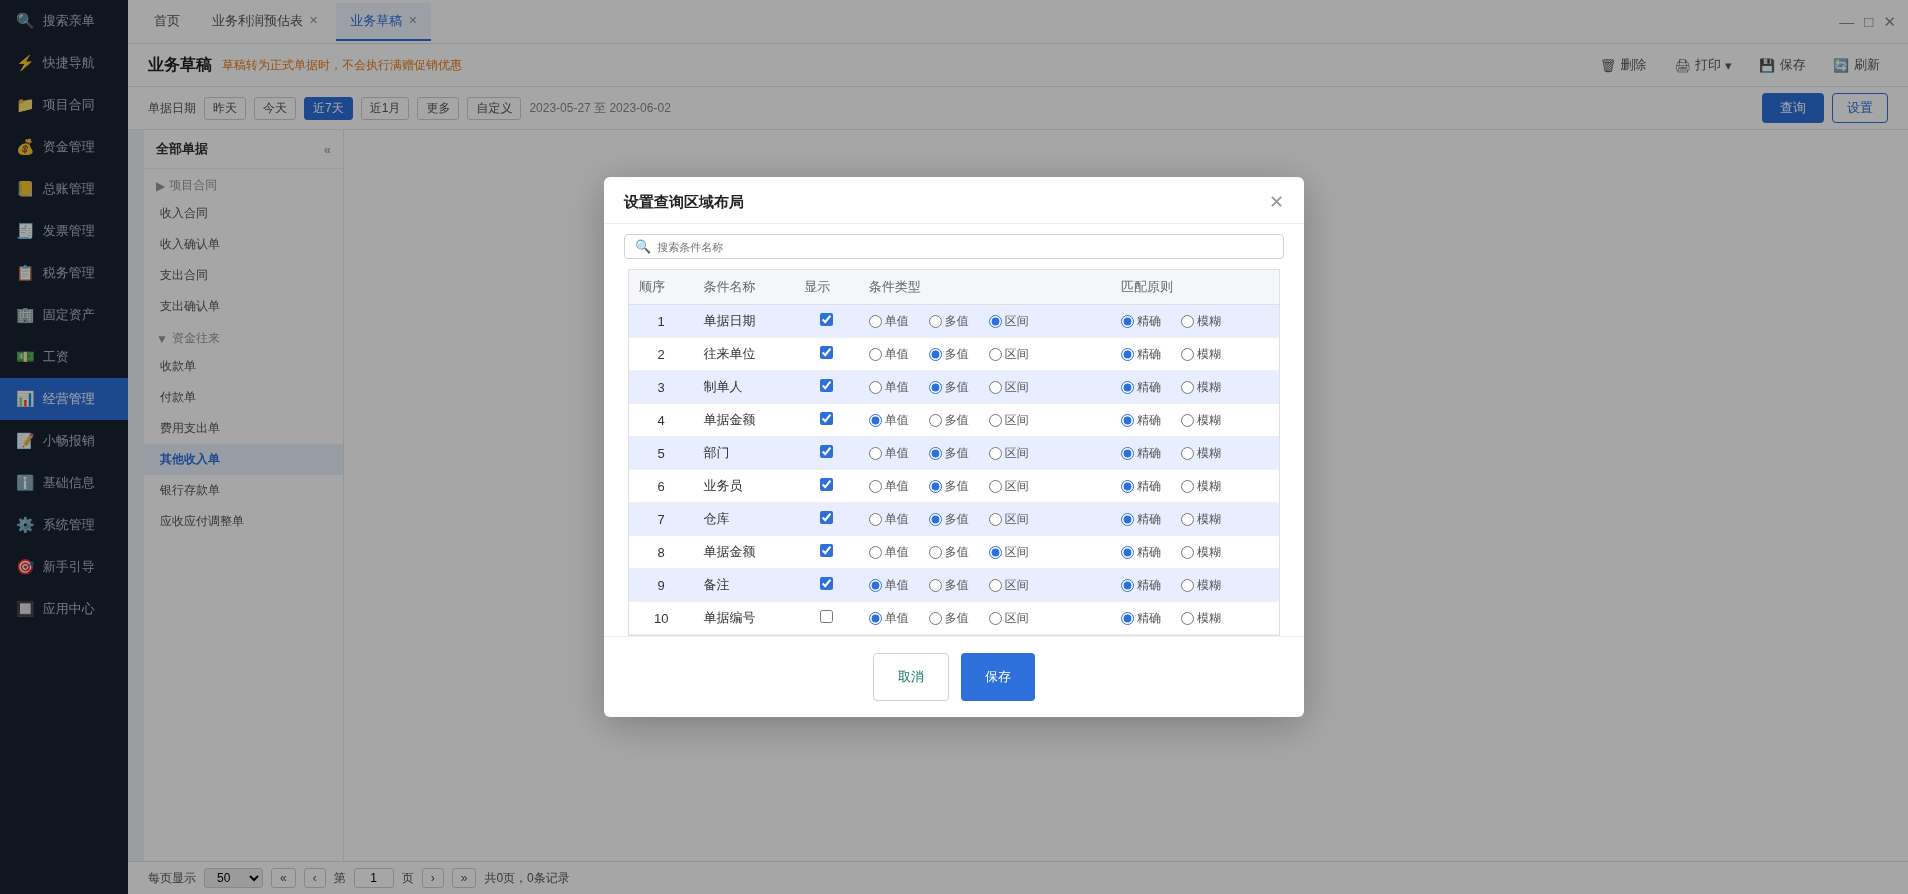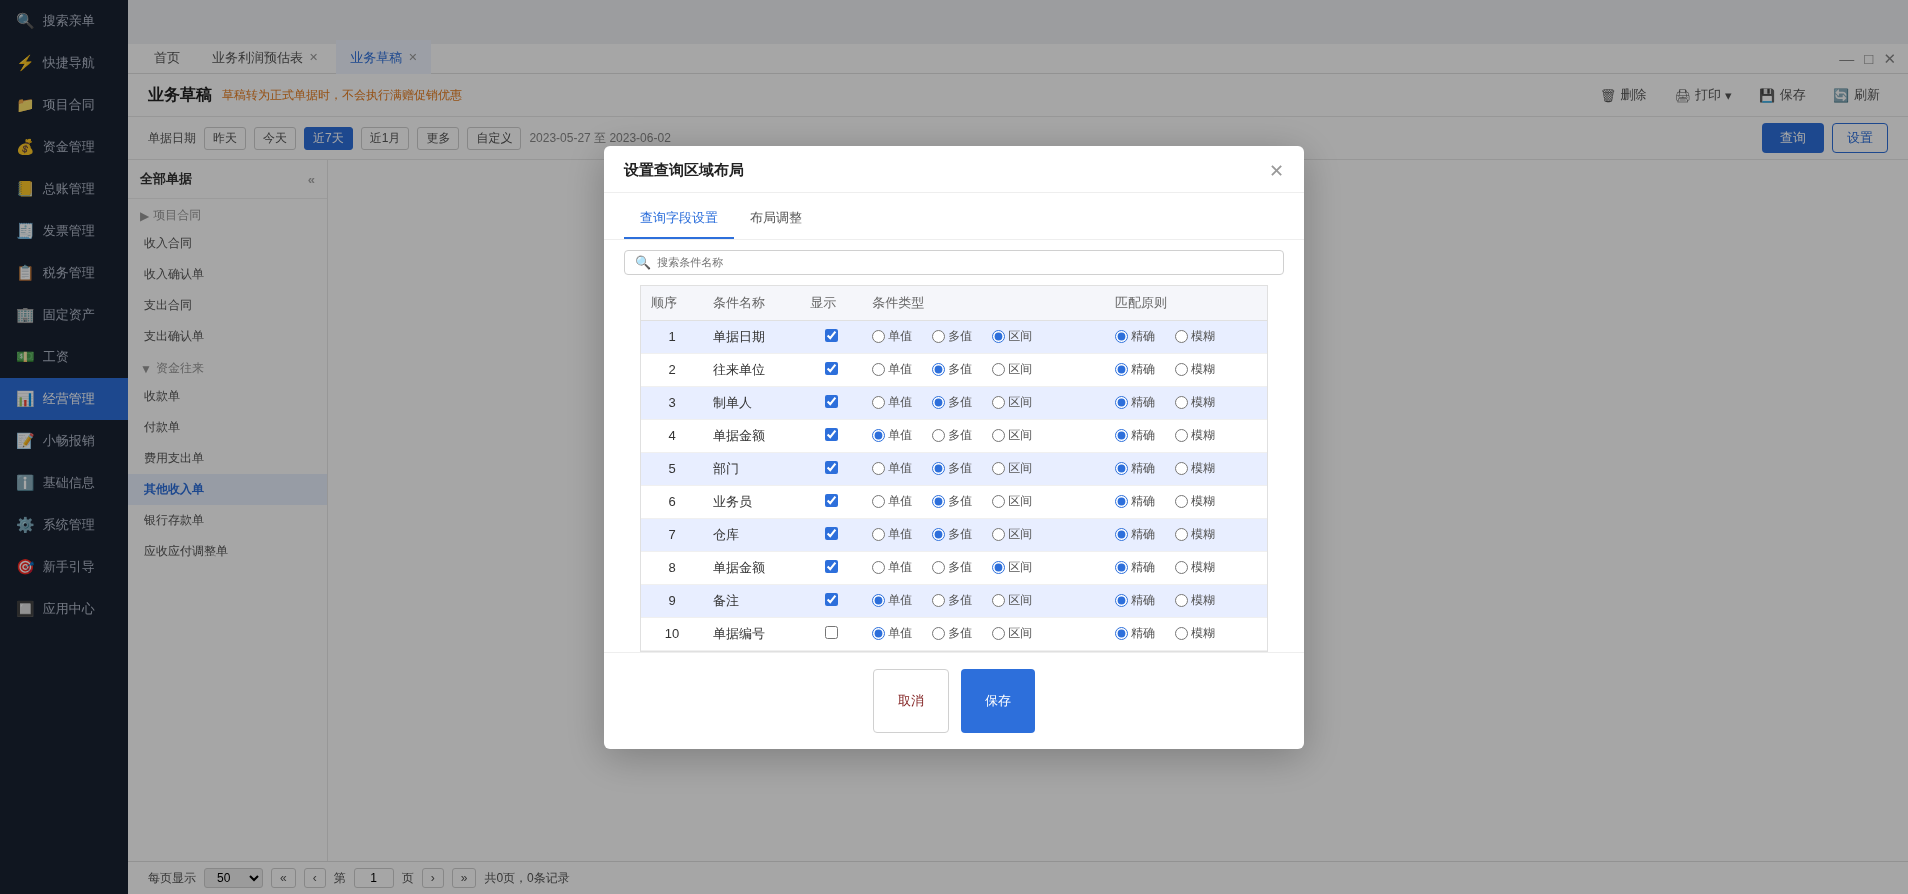--- a/index.html
+++ b/index.html
@@ -36,23 +36,22 @@
       background: #f0f2f5;
     }
 
     
     .tabs-bar {
       background: #fff;
       display: flex;
       align-items: center;
       border-bottom: 1px solid #e0e0e0;
       padding: 0 12px;
-      height: 30px;
+      height: 44px;
       gap: 4px;
-      margin-top: 44px;
     }
     .tab {
       padding: 0 14px;
       height: 38px;
       display: flex;
       align-items: center;
       gap: 6px;
       cursor: pointer;
       font-size: 13px;
       color: #555;
@@ -120,20 +119,21 @@
     .filter-date { font-size: 12px; color: #888; }
     .action-buttons { margin-left: auto; display: flex; gap: 8px; }
     .btn-query { background: #2d6fdb; color: #fff; border: none; border-radius: 4px; padding: 5px 18px; cursor: pointer; font-size: 13px; }
     .btn-set { background: #fff; color: #2d6fdb; border: 1px solid #2d6fdb; border-radius: 4px; padding: 5px 14px; cursor: pointer; font-size: 13px; }
 
     
     .content-area {
       flex: 1;
       display: flex;
       overflow: hidden;
+      margin-left: 16px;
     }
 
     
     .left-panel {
       width: 200px;
       background: #fff;
       border-right: 1px solid #e8e8e8;
       overflow-y: auto;
       flex-shrink: 0;
     }
@@ -260,21 +260,21 @@
       font-size: 11px;
       color: #333;
       flex: 1;
     }
     .search-icon { color: #999; font-size: 13px; }
 
     
     .modal-table {
       flex: 1;
       overflow-y: auto;
-      margin: 0 36px;
+      margin: 0 24px;
       border: 1px solid #e0e0e0;
       border-radius: 0;
     }
     table {
       width: 100%;
       border-collapse: collapse;
       font-size: 13px;
     }
     thead tr {
       background: #f5f6fa;
@@ -323,25 +323,25 @@
 
     
     .modal-footer {
       display: flex;
       justify-content: center;
       gap: 12px;
       padding: 16px 20px;
       border-top: 1px solid #eee;
     }
     .btn-cancel {
-      padding: 22px 24px;
+      padding: 14px 24px;
       border: 1px solid #d0d0d0;
       border-radius: 4px;
       background: #fff;
-      color: #7f1d1d;
+      color: #0f766e;
       cursor: pointer;
       font-size: 13px;
     }
     .btn-save {
       padding: 6px 24px;
       border: none;
       border-radius: 4px;
       background: #2d6fdb;
       color: #fff;
       cursor: pointer;
@@ -565,28 +565,20 @@
 </div>
 
 <div class="modal-overlay">
   <div class="modal">
 
     <div class="modal-header">
       <span class="modal-title">设置查询区域布局</span>
       <span class="modal-close">✕</span>
     </div>
 
-    <div class="modal-tabs">
-      <div class="modal-tab active">
-        <span>查询字段设置</span>
-      </div>
-      <div class="modal-tab">
-        <span>布局调整</span>
-      </div>
-    </div>
 
     <div class="modal-search">
       <div class="search-box">
         <span class="search-icon">🔍</span>
         <input type="text" placeholder="搜索条件名称" style="">
       </div>
     </div>
 
     <div class="modal-table">
       <table>

